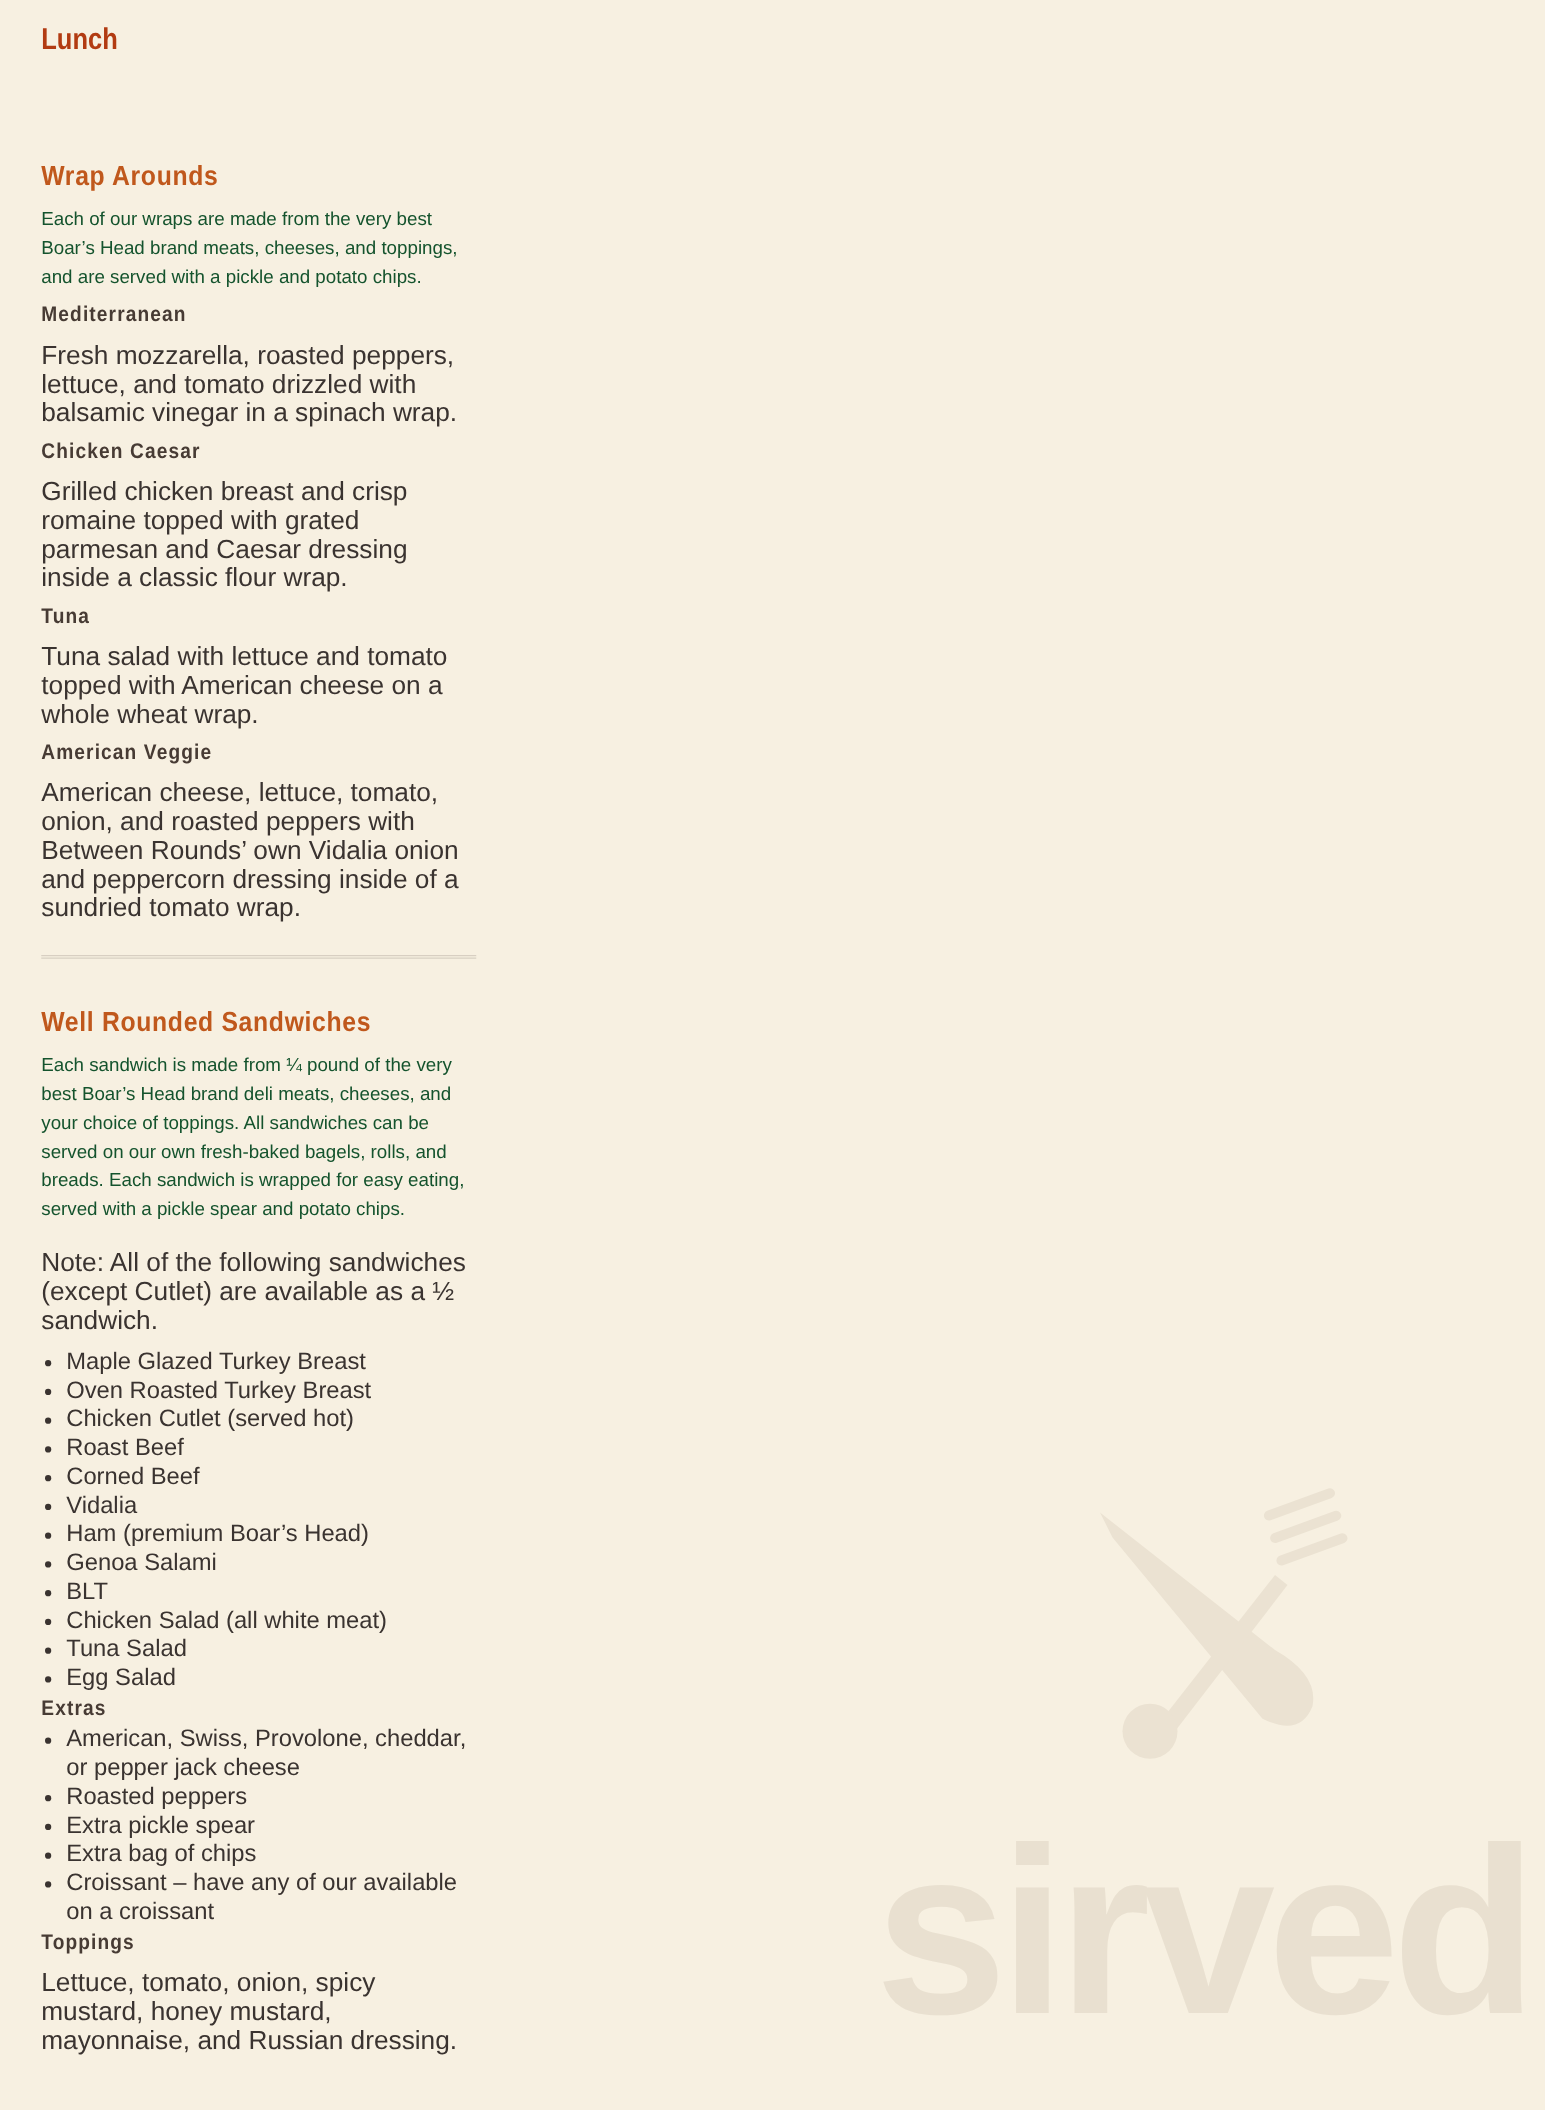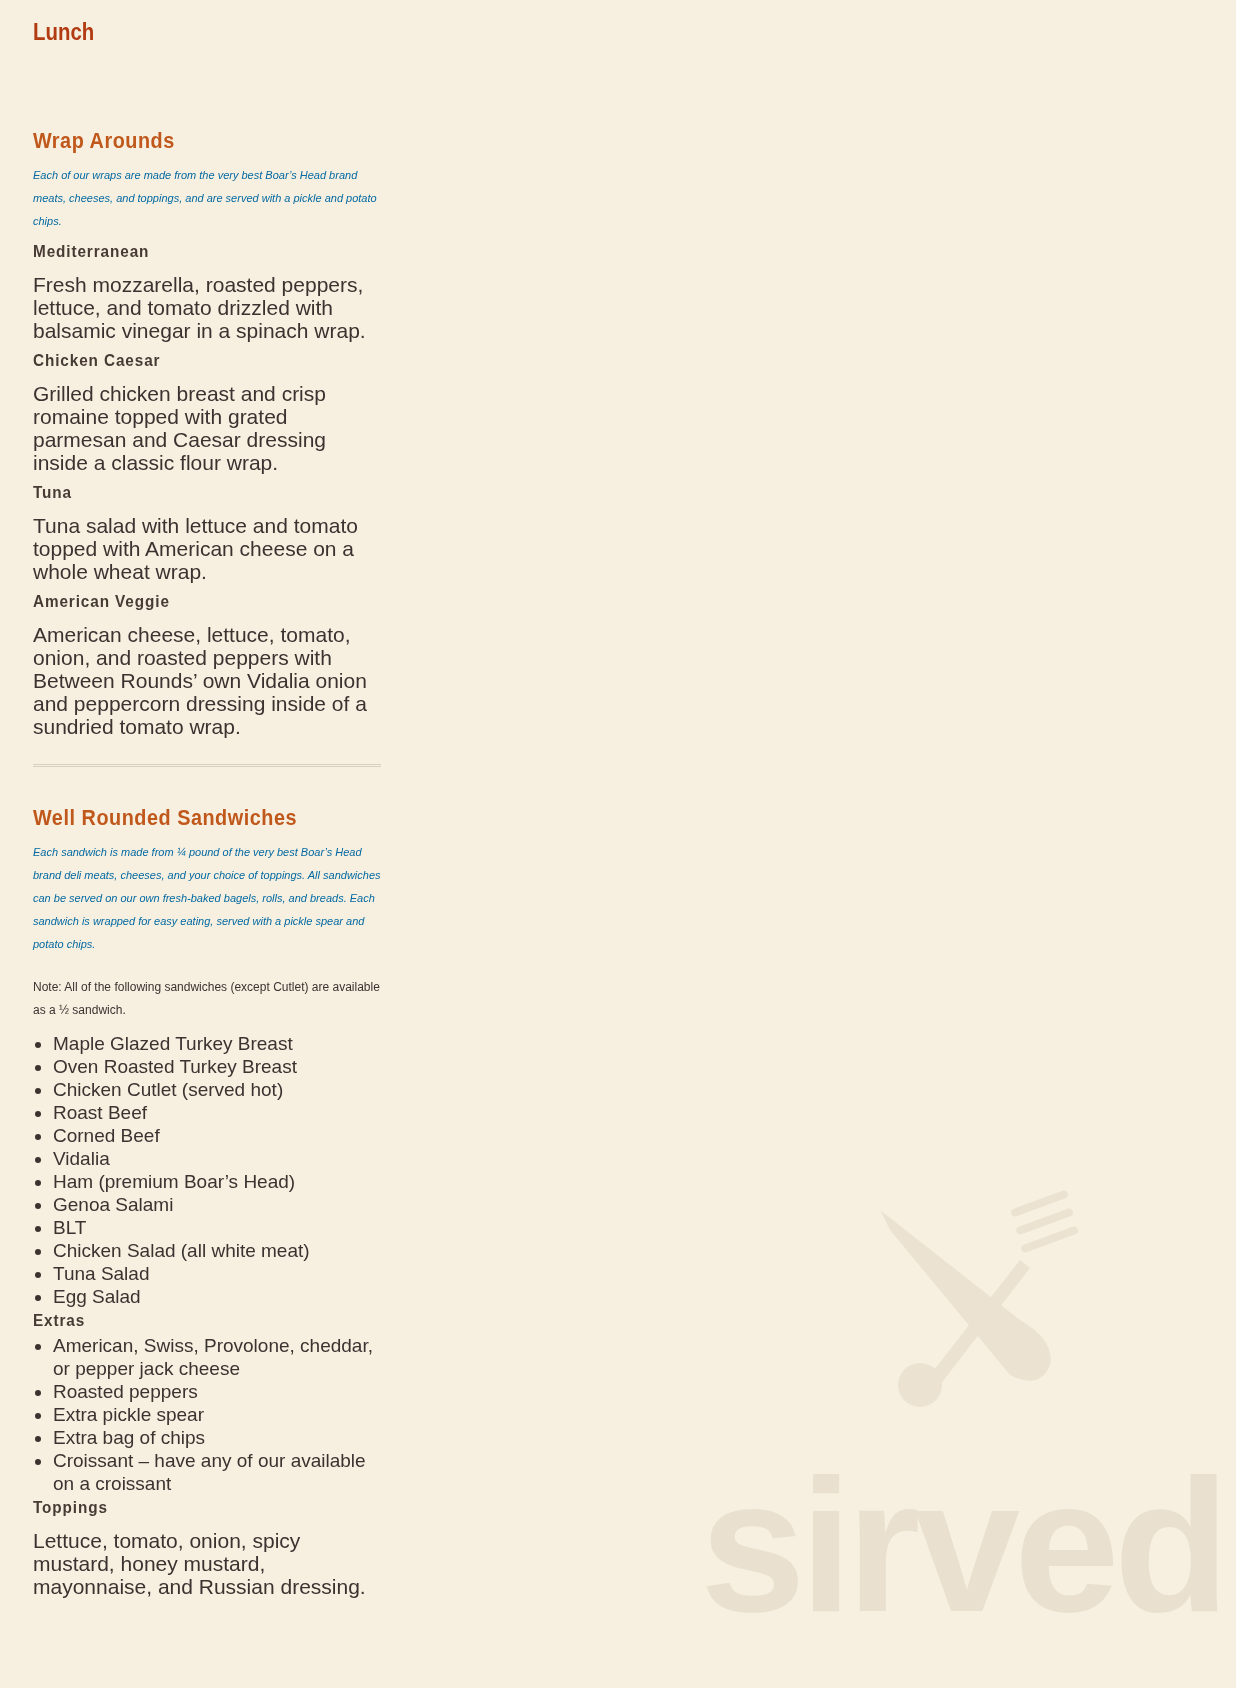--- a/index.html
+++ b/index.html
@@ -24,32 +24,32 @@
   .col-1 { left: 33px; width: 348px; }
   .section { margin: 0; }
   .section-title {
     font-family: "Liberation Sans Narrow", "Liberation Sans", sans-serif;
     font-size: 22px; font-weight: bold; color: #c0581c;
     letter-spacing: 0.6px; margin: 38px 0 10px 0;
     transform: scaleX(0.9); transform-origin: left;
     white-space: nowrap;
   }
   .intro {
-    font-style: italic; font-size: 11px; line-height: 23px;
-    color: #0369a1; margin: 0 0 8px 0;
+    font-size: 15px; line-height: 23px;
+    color: #14532d; margin: 0 0 8px 0;
   }
   .item-title {
     font-family: "Liberation Sans Narrow", "Liberation Sans", sans-serif;
     font-size: 17px; font-weight: bold; color: #473b34;
     letter-spacing: 1px; margin: 0 0 10px 0; line-height: 22px;
     transform: scaleX(0.9); transform-origin: left; white-space: nowrap;
   }
   .item-title.nogap { margin-bottom: 2px; }
   .item-desc { font-size: 21px; line-height: 23px; margin: 0 0 8px 0; color: #3a3330; }
-  .note { font-size: 12px; line-height: 23px; margin: 20px 0 10px 0; }
+  .note { font-size: 21px; line-height: 23px; margin: 20px 0 10px 0; }
   ul.list { margin: 0 0 2px 0; padding-left: 20px; font-size: 19px; line-height: 23px; }
   ul.list li { padding-left: 0; }
   .rule-double {
     border: 0; border-top: 1px solid #d8cfc2; border-bottom: 1px solid #d8cfc2;
     height: 1px; margin: 26px 0 0 0;
   }
   .watermark-text {
     position: absolute; left: 700px; top: 1450px;
     font-size: 190px; font-weight: bold; color: #e9e0d0;
     letter-spacing: -6px; z-index: 0; line-height: 1;

